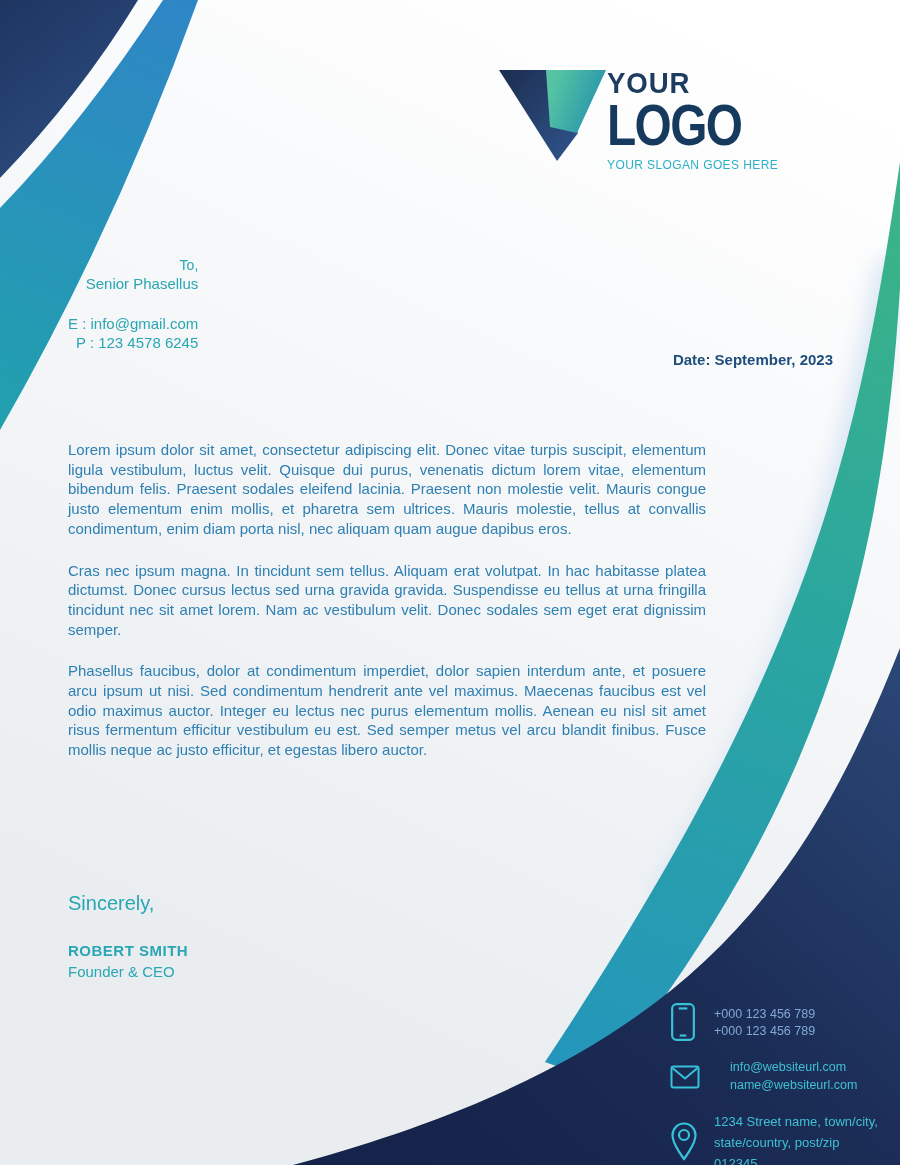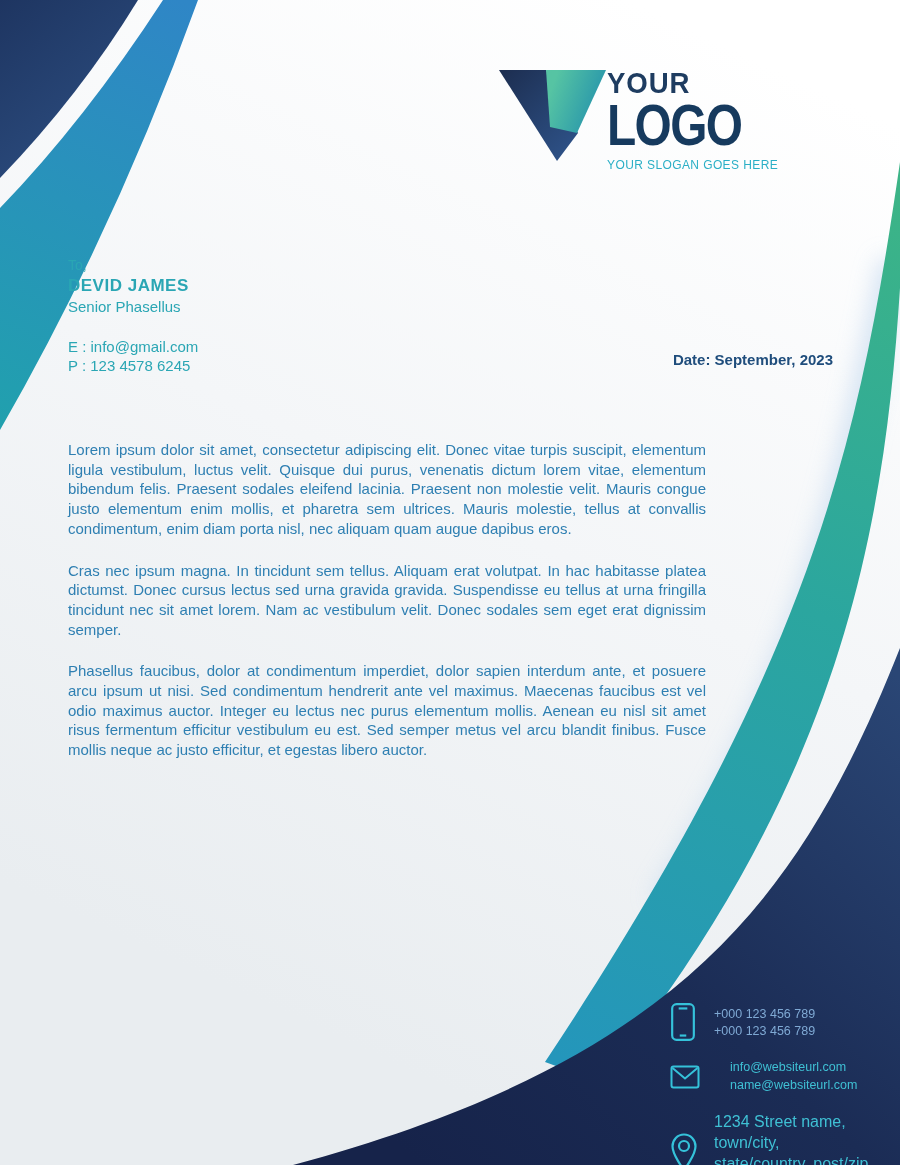--- a/index.html
+++ b/index.html
@@ -10,21 +10,21 @@
   }
   .bg{position:absolute;inset:0;z-index:0;}
   
   .logo{position:absolute;left:496px;top:62px;z-index:2;display:flex;}
   .vmark{display:block;}
   .logo-text{position:absolute;left:111px;top:6px;width:260px;}
   .logo-your{font-size:30px;font-weight:600;color:#1e3c60;letter-spacing:1px;line-height:1;transform:scaleX(.92);transform-origin:left top;}
   .logo-logo{font-size:57px;font-weight:bold;color:#163a5e;letter-spacing:-2px;line-height:.92;margin-top:1px;transform:scaleX(.84);transform-origin:left top;}
   .logo-slogan{font-size:12px;color:#2bafc6;letter-spacing:.4px;margin-top:7px;white-space:nowrap;}
   
-  .recipient{position:absolute;left:68px;top:257px;z-index:2;color:#2aa6b4;}
+  .recipient{position:absolute;left:68px;top:257px;z-index:2;color:#2aa6b4;text-align:right;}
   .to-line{font-size:14px;}
   .recipient-name{font-size:17px;font-weight:600;letter-spacing:.5px;margin-top:3px;}
   .recipient-title{font-size:15px;margin-top:2px;}
   .recipient-contact{margin-top:22px;font-size:15px;line-height:19px;}
   
   .date{position:absolute;right:67px;top:351px;z-index:2;font-size:15px;font-weight:700;color:#1f4d7c;}
   
   .letter-body{position:absolute;left:68px;top:440px;width:638px;z-index:2;
     font-size:15px;line-height:19.7px;color:#2e7fb2;text-align:justify;}
   .letter-body p{margin:0 0 22px 0;}
@@ -33,21 +33,21 @@
   .closing{font-size:20px;}
   .sig-name{font-size:15px;font-weight:600;letter-spacing:.5px;margin-top:27px;}
   .sig-title{font-size:15px;margin-top:4px;}
   
   .contact{position:absolute;left:670px;top:1002px;z-index:2;width:215px;}
   .contact-group{display:flex;align-items:center;margin-bottom:16px;}
   .icon-cell{width:34px;flex:0 0 34px;display:flex;justify-content:flex-start;}
   .contact-lines{margin-left:10px;padding-top:1px;}
   .phone-line{font-size:12.5px;line-height:16.5px;color:#7fa9d4;}
   .mail-line{font-size:12.5px;line-height:17.5px;color:#3fc0d4;margin-left:16px;}
-  .addr-line{font-size:16px;line-height:21px;color:#3fc0d4;}
+  .addr-line{font-size:13px;line-height:21px;color:#3fc0d4;}
 </style>
 </head>
 <body>
 
 <div class="page">
 
   <svg class="bg" width="900" height="1165" viewBox="0 0 900 1165" aria-hidden="true">
     <defs>
       <linearGradient id="gNavyTL" x1="0" y1="0" x2="130" y2="160" gradientUnits="userSpaceOnUse">
         <stop offset="0" stop-color="#1e3561"></stop>
@@ -100,36 +100,40 @@
     </svg>
     <div class="logo-text">
       <div class="logo-your">YOUR</div>
       <div class="logo-logo">LOGO</div>
       <div class="logo-slogan">YOUR SLOGAN GOES HERE</div>
     </div>
   </div>
 
   <div class="recipient">
     <div class="to-line">To,</div>
-    <div class="recipient-name">DEVID JAMES</div>
     <div class="recipient-title">Senior Phasellus</div>
     <div class="recipient-contact">
       <div>E : info@gmail.com</div>
       <div>P : 123 4578 6245</div>
     </div>
   </div>
 
   <div class="date">Date: September, 2023</div>
 
   <div class="letter-body">
     <p>Lorem ipsum dolor sit amet, consectetur adipiscing elit. Donec vitae turpis suscipit, elementum ligula vestibulum, luctus velit. Quisque dui purus, venenatis dictum lorem vitae, elementum bibendum felis. Praesent sodales eleifend lacinia. Praesent non molestie velit. Mauris congue justo elementum enim mollis, et pharetra sem ultrices. Mauris molestie, tellus at convallis condimentum, enim diam porta nisl, nec aliquam quam augue dapibus eros.</p>
     <p>Cras nec ipsum magna. In tincidunt sem tellus. Aliquam erat volutpat. In hac habitasse platea dictumst. Donec cursus lectus sed urna gravida gravida. Suspendisse eu tellus at urna fringilla tincidunt nec sit amet lorem. Nam ac vestibulum velit. Donec sodales sem eget erat dignissim semper.</p>
     <p>Phasellus faucibus, dolor at condimentum imperdiet, dolor sapien interdum ante, et posuere arcu ipsum ut nisi. Sed condimentum hendrerit ante vel maximus. Maecenas faucibus est vel odio maximus auctor. Integer eu lectus nec purus elementum mollis. Aenean eu nisl sit amet risus fermentum efficitur vestibulum eu est. Sed semper metus vel arcu blandit finibus. Fusce mollis neque ac justo efficitur, et egestas libero auctor.</p>
   </div>
 
+  <div class="signature">
+    <div class="closing">Sincerely,</div>
+    <div class="sig-name">ROBERT SMITH</div>
+    <div class="sig-title">Founder &amp; CEO</div>
+  </div>
 
   <div class="contact">
 
     <div class="contact-group">
       <div class="icon-cell">
         <svg width="26" height="40" viewBox="0 0 24 36" aria-hidden="true">
           <rect x="2" y="1.5" width="20" height="33" rx="4" fill="none" stroke="#35c2da" stroke-width="2"></rect>
           <line x1="8" y1="5.5" x2="16" y2="5.5" stroke="#35c2da" stroke-width="2"></line>
           <line x1="9" y1="30.5" x2="15" y2="30.5" stroke="#35c2da" stroke-width="2"></line>
         </svg>

